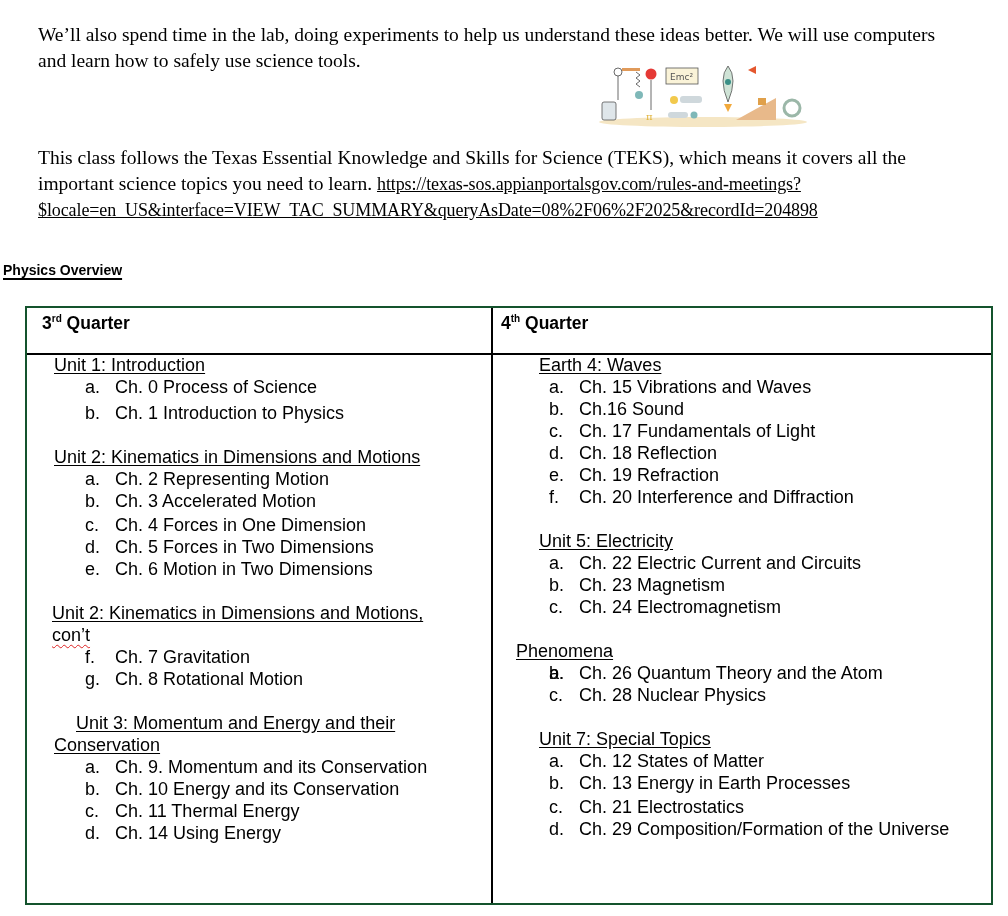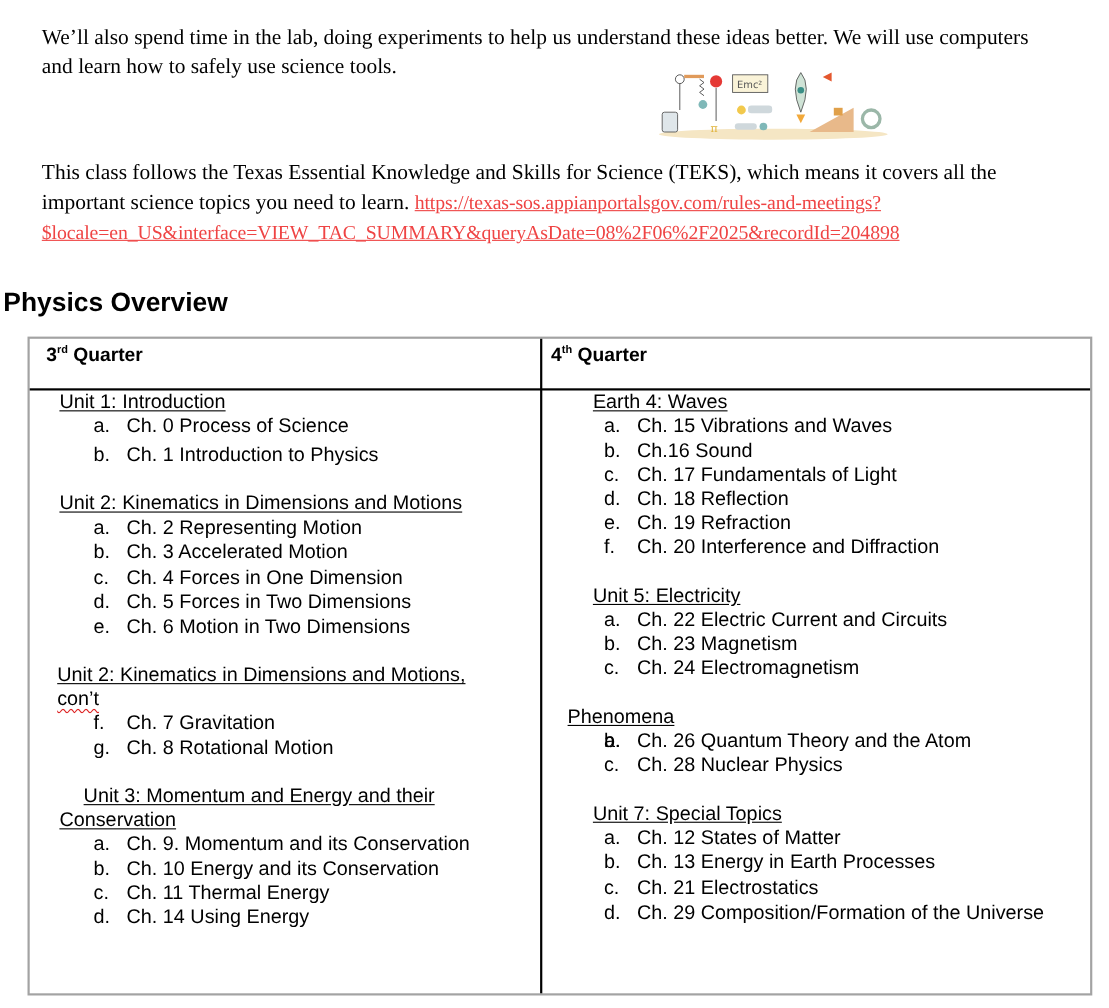--- a/index.html
+++ b/index.html
@@ -3,27 +3,27 @@
 <meta charset="utf-8">
 <style>
   html, body { margin: 0; padding: 0; background: #ffffff; }
   body { width: 1008px; height: 916px; position: relative; overflow: hidden; color: #000; }
   .serif { font-family: "Liberation Serif", "DejaVu Serif", serif; }
   .sans { font-family: "Liberation Sans", "DejaVu Sans", sans-serif; }
 
   .para { position: absolute; left: 38px; font-size: 19.5px; line-height: 26px; }
   #para1 { top: 22px; width: 920px; }
   #para2 { top: 145px; width: 930px; }
-  .link { color: #ef4444; text-decoration: underline; font-family: "Liberation Serif", "DejaVu Serif", serif; font-size: 18px; letter-spacing: -0.1px; }
+  .link { color: #000000; text-decoration: underline; font-family: "Liberation Serif", "DejaVu Serif", serif; font-size: 18px; letter-spacing: -0.1px; }
 
   #illustration { position: absolute; left: 596px; top: 62px; width: 214px; height: 66px; }
 
-  #section-title { position: absolute; left: 3px; top: 262px; font-size: 24px; font-weight: bold; text-decoration-thickness: 2px; text-underline-offset: 3px; }
+  #section-title { position: absolute; left: 3px; top: 262px; font-size: 14px; font-weight: bold; text-decoration: underline; text-decoration-thickness: 2px; text-underline-offset: 3px; }
 
-  #overview-table { position: absolute; left: 25px; top: 306px; width: 968px; height: 599px; border: 2px solid #a3a3a3; box-sizing: border-box; }
+  #overview-table { position: absolute; left: 25px; top: 306px; width: 968px; height: 599px; border: 2px solid #14532d; box-sizing: border-box; }
   .vline { position: absolute; left: 464px; top: 0; width: 2px; height: 100%; background: #000; }
   .hline { position: absolute; left: 0; top: 45px; width: 100%; height: 2px; background: #000; }
   .qhead { position: absolute; top: 0; font-size: 17.5px; font-weight: bold; line-height: 22px; }
   .qhead sup { font-size: 10px; vertical-align: 7px; font-weight: bold; }
   #q3-head { left: 15px; }
   #q4-head { left: 474px; }
 
   .col { position: absolute; font-size: 18px; line-height: 22px; margin-left: 16px; }
   #q3-col { left: 9px; top: 46px; width: 440px; }
   #q4-col { left: 473px; top: 46px; width: 480px; }

